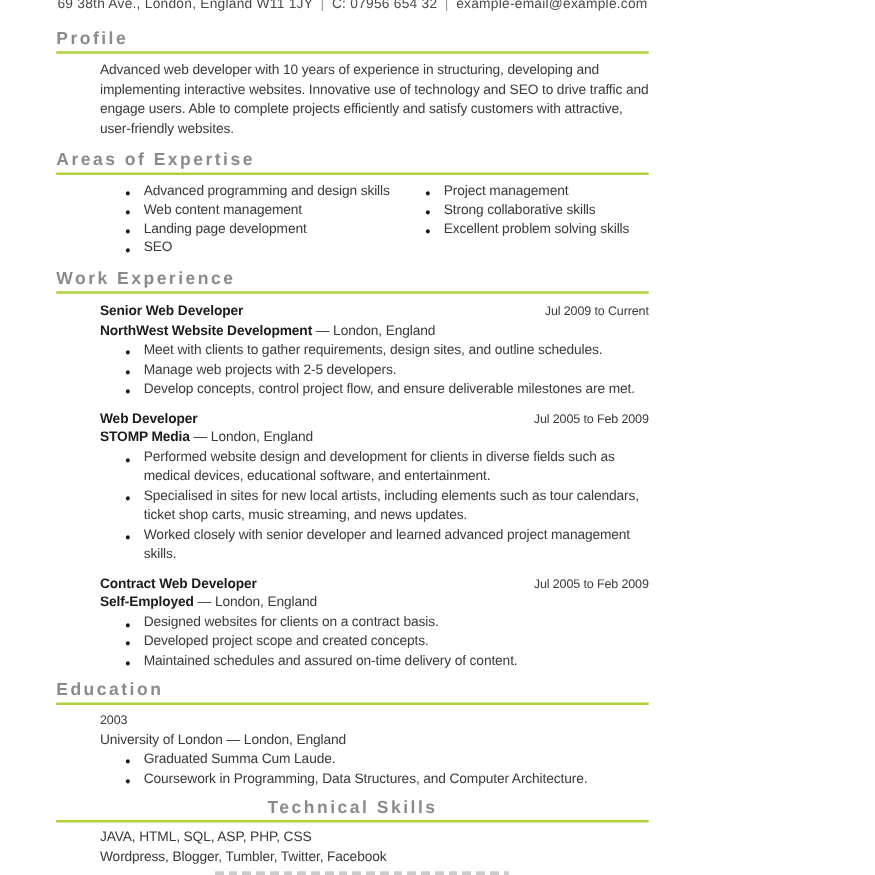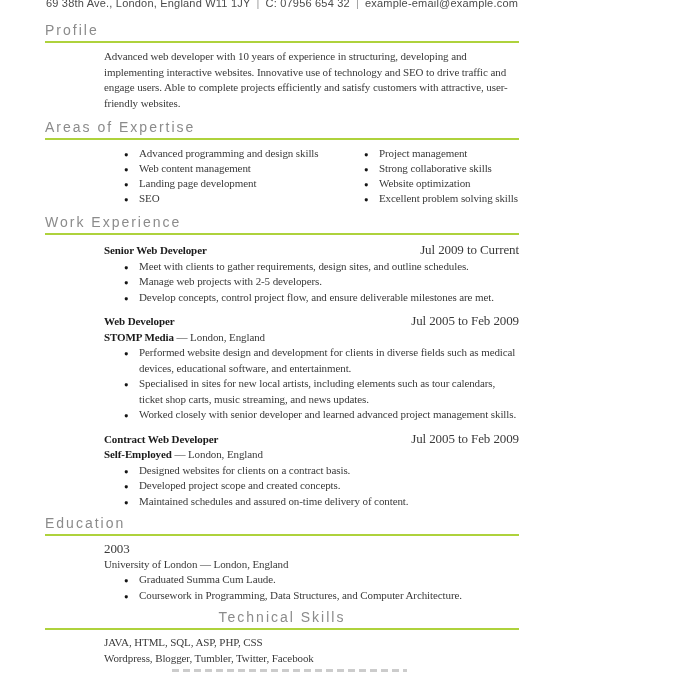--- a/index.html
+++ b/index.html
@@ -23,34 +23,33 @@
     letter-spacing:.2px;
     white-space:nowrap;
   }
   .contact .sep{color:#9a9a9a;margin:0 6px;font-weight:normal;}
 
   
   .sec{margin:0 45px;}
   .sec-title{
     font-size:14px;
     line-height:16px;
-    font-weight:normal;
+    font-weight:bold;
     color:#8b8b8b;
     letter-spacing:2px;
   }
   .sec-rule{height:2px;background:#aed23c;margin-top:3px;}
 
   
   .content{
-    margin-left:104px;
+    margin-left:80px;
     margin-right:45px;
     font-size:11px;
     line-height:15.5px;
     letter-spacing:-.1px;
-    font-family:Liberation Serif, serif;
   }
 
   p{margin:0;}
   ul{margin:0;padding:0;list-style:none;}
   li{position:relative;padding-left:35px;}
   li::before{
     content:"●";
     position:absolute;
     left:20px;top:1px;
     font-size:7.5px;
@@ -58,21 +57,21 @@
   }
 
   .cols{display:flex;}
   .col-left{width:240px;}
   .col-right{flex:1;}
 
   .job{margin-top:7px;}
   .job + .job{margin-top:8px;}
   .row{display:flex;justify-content:space-between;align-items:baseline;}
   .bold{font-weight:bold;color:#1b1b1b;}
-  .date{font-size:13px;color:#3a3a3a;white-space:nowrap;}
+  .date{font-size:10px;color:#3a3a3a;white-space:nowrap;}
 
   
   .m-profile{margin-top:13px;}
   .m-after-rule-p{margin-top:6px;}
   .m-areas{margin-top:8px;}
   .m-list{margin-top:6px;line-height:15px;}
   .m-work{margin-top:8px;}
   .m-edu{margin-top:6px;}
   .m-tech{margin-top:6px;text-align:center;}
   .m-block{margin-top:5px;}
@@ -111,36 +110,39 @@
     <div class="cols">
       <ul class="col-left">
         <li>Advanced programming and design skills</li>
         <li>Web content management</li>
         <li>Landing page development</li>
         <li>SEO</li>
       </ul>
       <ul class="col-right">
         <li>Project management</li>
         <li>Strong collaborative skills</li>
-        <li>Website optimization</li>
         <li>Excellent problem solving skills</li>
       </ul>
     </div>
   </div>
 
   <div class="sec m-work">
     <div class="sec-title">Work Experience</div>
     <div class="sec-rule"></div>
   </div>
   <div class="content">
 
     <div class="job">
       <div class="row">
         <span class="bold">Senior Web Developer</span>
         <span class="date">Jul 2009 to Current</span>
+      </div>
+      <div>
+        <span class="bold">NorthWest Website Development</span>
+        <span>— London, England</span>
       </div>
       <ul>
         <li>Meet with clients to gather requirements, design sites, and outline schedules.</li>
         <li>Manage web projects with 2-5 developers.</li>
         <li>Develop concepts, control project flow, and ensure deliverable milestones are met.</li>
       </ul>
     </div>
 
     <div class="job">
       <div class="row">

